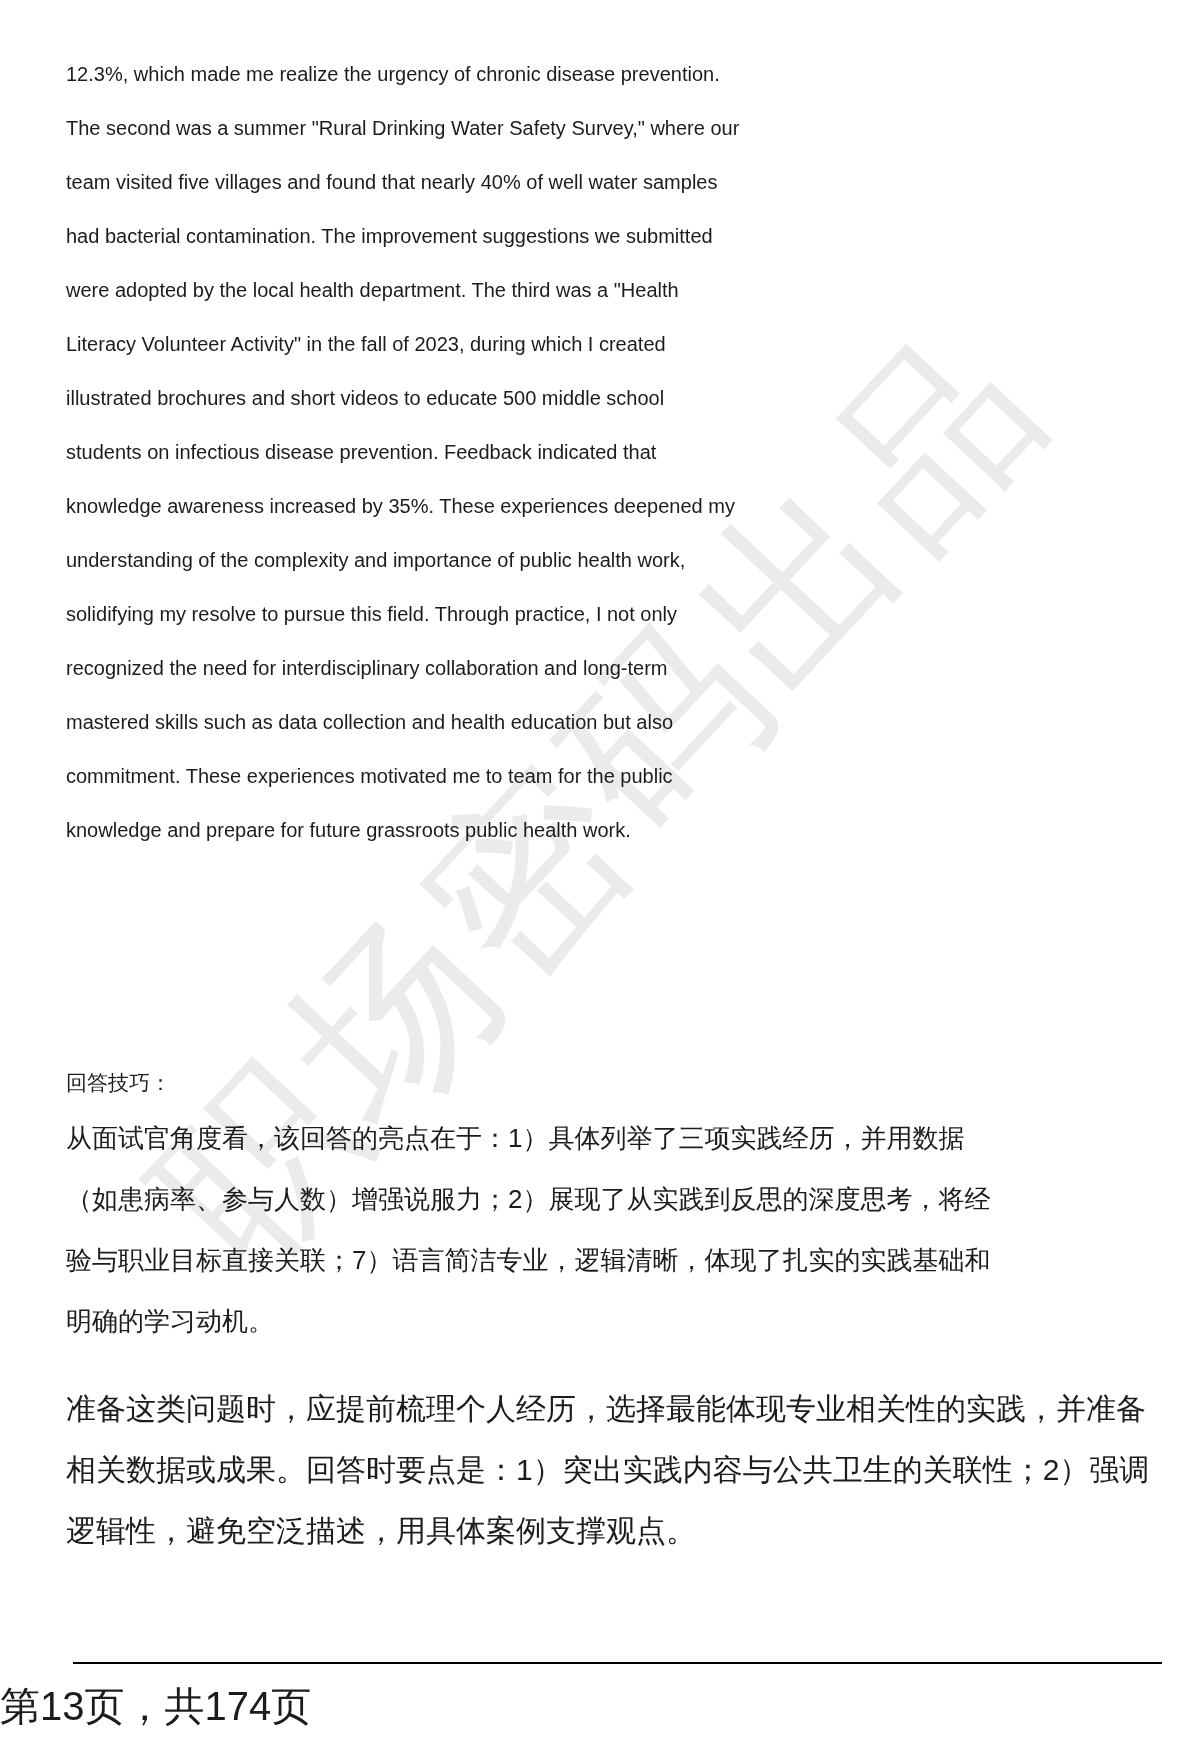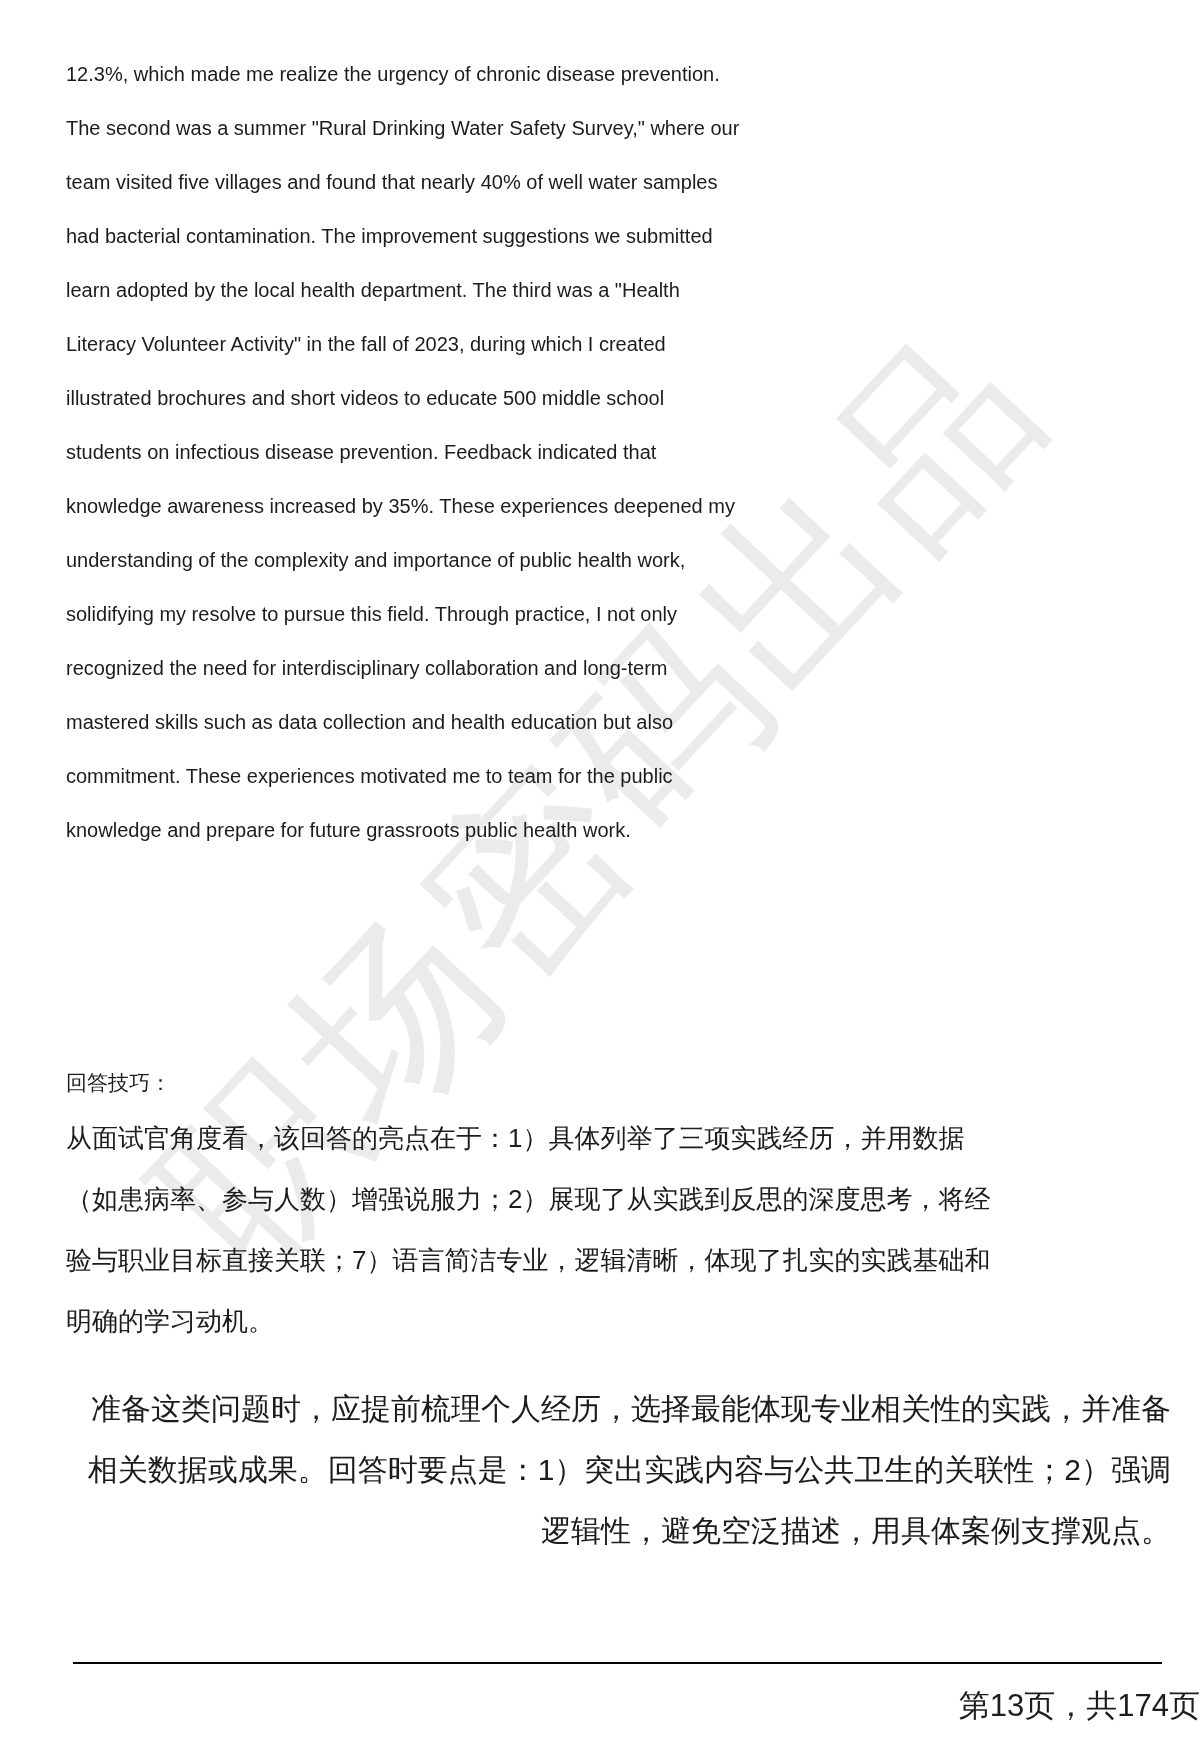--- a/index.html
+++ b/index.html
@@ -58,55 +58,54 @@
     white-space: nowrap;
   }
   .zh-para-2 {
     position: absolute;
     left: 66px;
     top: 1378px;
     width: 1105px;
     font-size: 30px;
     line-height: 61px;
     white-space: nowrap;
-    text-align: right;
   }
   .footer-rule {
     position: absolute;
     left: 73px;
     top: 1662px;
     width: 1089px;
     height: 0;
     border-top: 2px solid #000000;
   }
   .footer-text {
     position: absolute;
     left: 0;
     top: 1686px;
     width: 1200px;
-    text-align: right;
-    font-size: 31px;
+    text-align: left;
+    font-size: 40px;
     line-height: 40px;
   }
 </style>
 </head>
 <body>
 
 <div class="page">
 
   <div class="watermark">职场密码出品</div>
 
   <div class="content">
 
     <div class="en-block">
         <div class="en-line">12.3%, which made me realize the urgency of chronic disease prevention.</div>
         <div class="en-line">The second was a summer "Rural Drinking Water Safety Survey," where our</div>
         <div class="en-line">team visited five villages and found that nearly 40% of well water samples</div>
         <div class="en-line">had bacterial contamination. The improvement suggestions we submitted</div>
-        <div class="en-line">learn adopted by the local health department. The third was a "Health</div>
+        <div class="en-line">were adopted by the local health department. The third was a "Health</div>
         <div class="en-line">Literacy Volunteer Activity" in the fall of 2023, during which I created</div>
         <div class="en-line">illustrated brochures and short videos to educate 500 middle school</div>
         <div class="en-line">students on infectious disease prevention. Feedback indicated that</div>
         <div class="en-line">knowledge awareness increased by 35%. These experiences deepened my</div>
         <div class="en-line">understanding of the complexity and importance of public health work,</div>
         <div class="en-line">solidifying my resolve to pursue this field. Through practice, I not only</div>
         <div class="en-line">recognized the need for interdisciplinary collaboration and long-term</div>
         <div class="en-line">mastered skills such as data collection and health education but also</div>
         <div class="en-line">commitment. These experiences motivated me to team for the public</div>
         <div class="en-line">knowledge and prepare for future grassroots public health work.</div>

